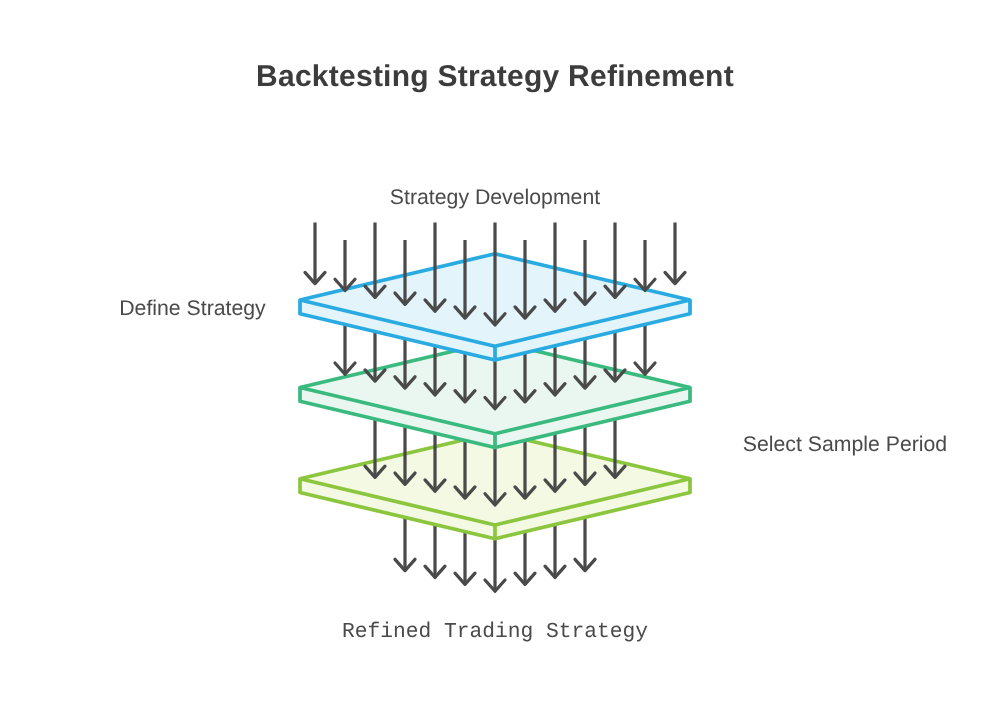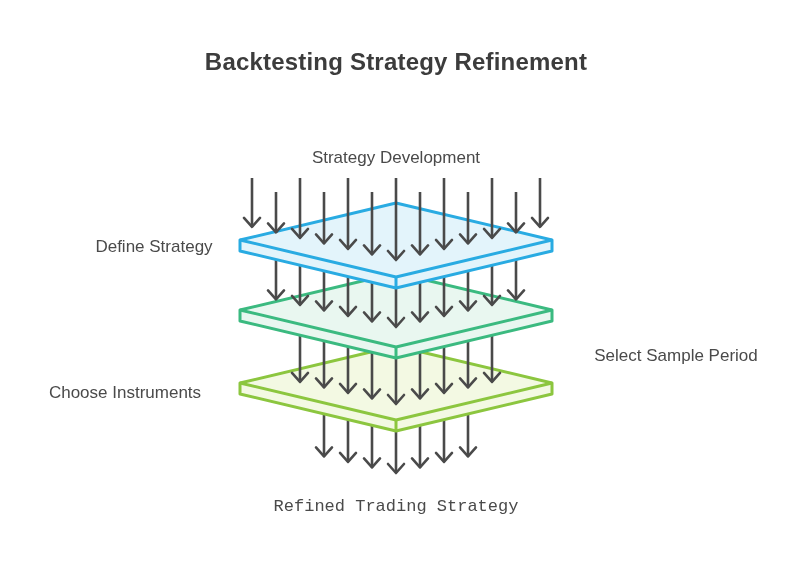--- a/index.html
+++ b/index.html
@@ -156,16 +156,15 @@
     </svg>
 
   <div class="title">Backtesting Strategy Refinement</div>
 
   <div class="lbl lbl-layer1">Define Strategy</div>
 
   <div class="lbl lbl-source">Strategy Development</div>
 
   <div class="lbl lbl-layer2">Select Sample Period</div>
 
-  <div class="lbl lbl-layer3">Choose Instruments</div>
 
   <div class="lbl lbl-result">Refined Trading Strategy</div>
 </div>
 
 </body></html>

